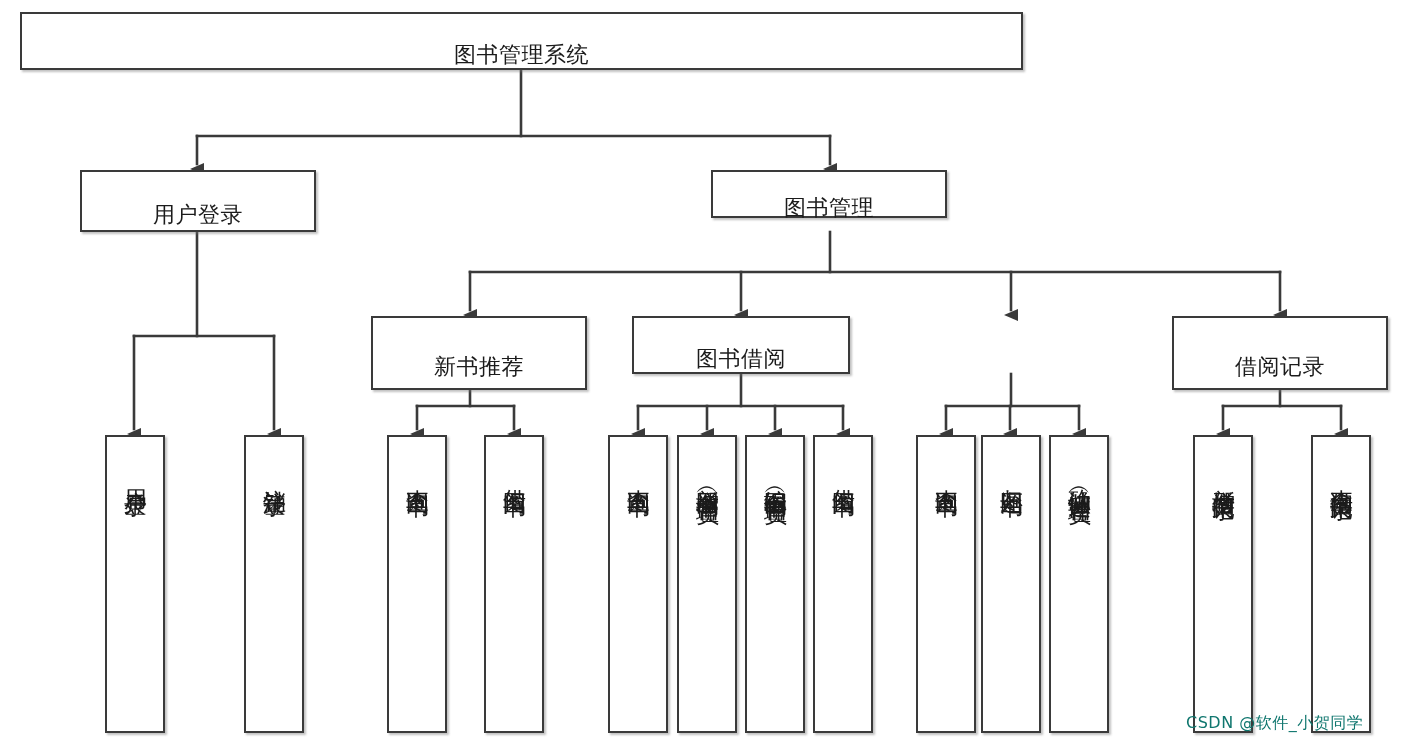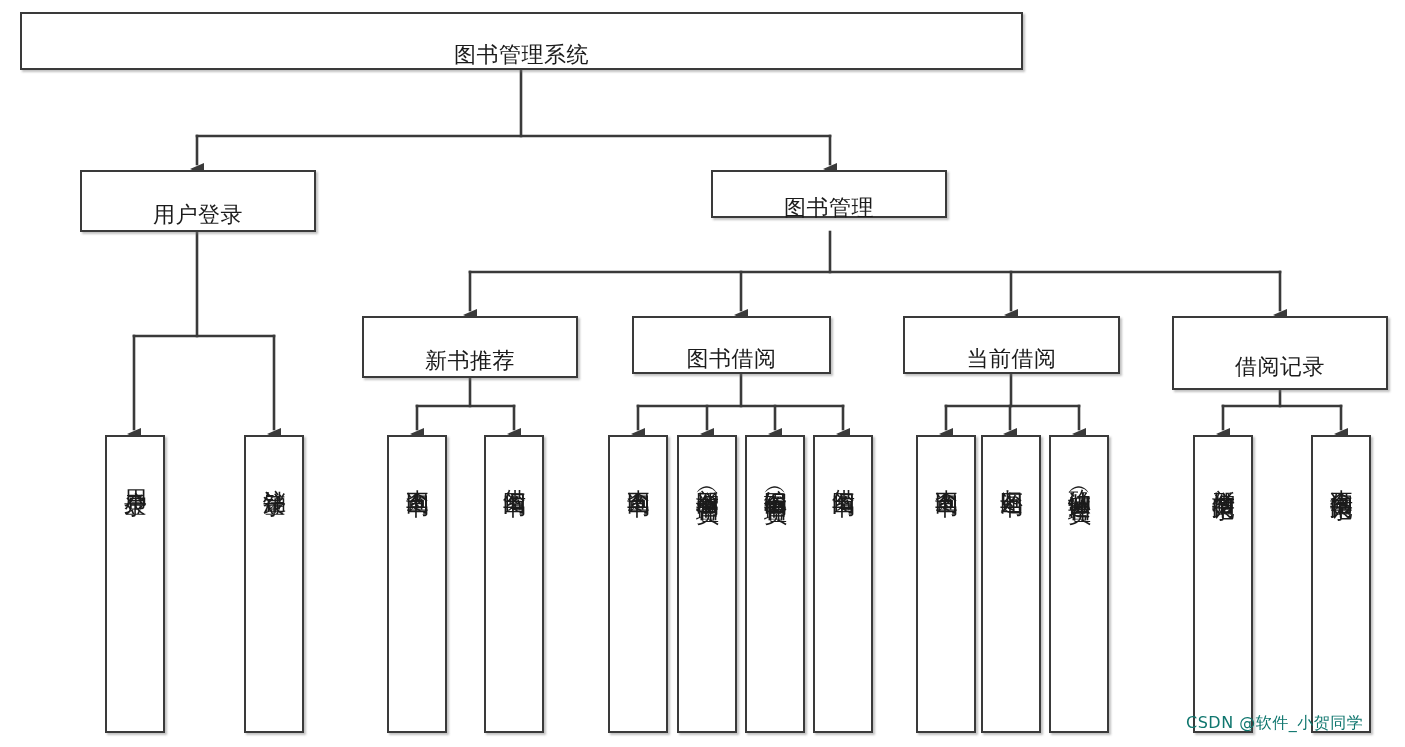--- a/index.html
+++ b/index.html
@@ -133,28 +133,25 @@
     <span class="label">图书管理系统</span>
   </div>
 
   <div class="node level2" style="left:80px; top:170px; width:236px; height:62px;">
     <span class="label">用户登录</span>
   </div>
   <div class="node level2" style="left:711px; top:170px; width:236px; height:48px;">
     <span class="label">图书管理</span>
   </div>
 
-  <div class="node level3" style="left:362px; top:316px; width:216px; height:62px;">
+  <div class="node level3" style="left:371px; top:316px; width:216px; height:74px;">
     <span class="label">新书推荐</span>
   </div>
-  <div class="node level3" style="left:632px; top:316px; width:199px; height:58px;">
+  <div class="node level3" style="left:632px; top:316px; width:218px; height:58px;">
     <span class="label">图书借阅</span>
-  </div>
-  <div class="node level3" style="left:903px; top:316px; width:217px; height:58px;">
-    <span class="label">当前借阅</span>
   </div>
   <div class="node level3" style="left:1172px; top:316px; width:216px; height:74px;">
     <span class="label">借阅记录</span>
   </div>
 
   <div class="node vertical" style="left:105px; top:435px; width:60px; height:298px;">
     <span class="label">用户登录</span>
   </div>
   <div class="node vertical" style="left:244px; top:435px; width:60px; height:298px;">
     <span class="label">注销登录</span>

